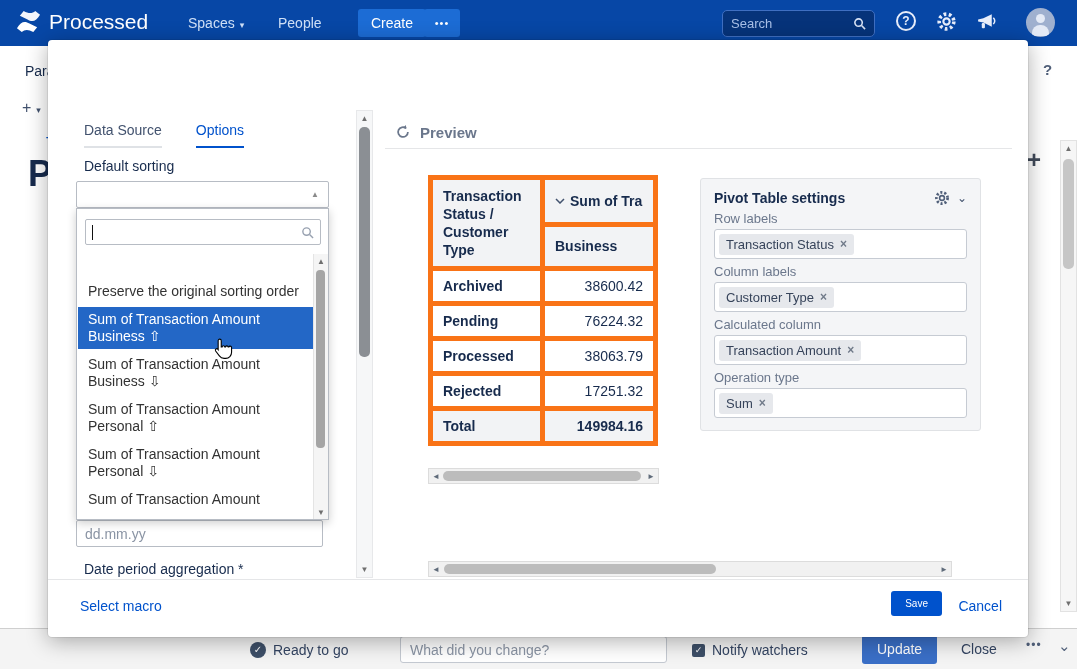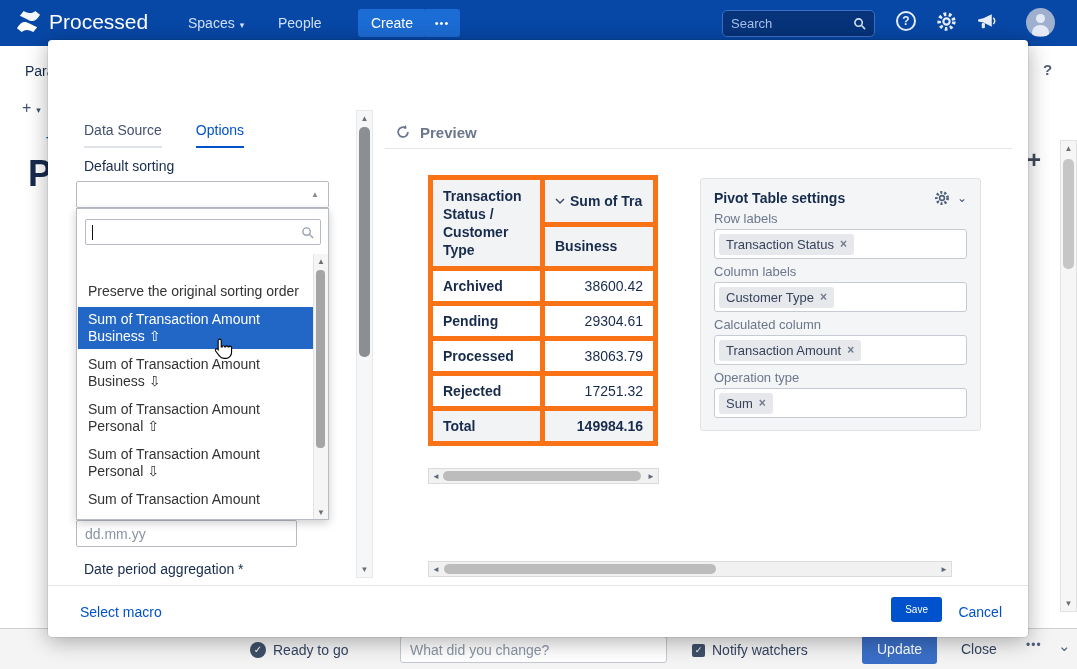--- a/index.html
+++ b/index.html
@@ -84,21 +84,21 @@
   .text-caret{width:1px;height:15px;background:#111;margin-right:2px}
   .dd-search-input{flex:1;min-width:0;border:none;outline:none;font-size:13px;font-family:inherit}
   .dd-search-icon{width:13px;height:13px}
   .dd-list{position:absolute;left:1px;top:46px;width:236px}
   .dd-blank{height:24px}
   .dd-item{font-size:14px;color:#333;padding:4px 10px;line-height:17px;margin-bottom:3px;cursor:pointer}
   .dd-item.selected{background:#2367c6;color:#fff}
   .dd-scrollbar{position:absolute;top:45px;right:0;width:15px;height:266px;background:#f5f5f5;border-left:1px solid #e4e4e4}
   .dd-sb-thumb{position:absolute;left:2px;top:16px;width:9px;height:178px;background:#a5a5a5;border-radius:4px;cursor:pointer}
 
-  .date-wrap{position:absolute;left:28px;top:480px;width:221px;height:27px;border:1px solid #b7bcc4;border-radius:2px;
+  .date-wrap{position:absolute;left:28px;top:480px;width:247px;height:27px;border:1px solid #b7bcc4;border-radius:2px;
              background:#fff;display:flex;align-items:center;padding:0 8px}
   .date-input{width:100%;border:none;outline:none;font-size:14px;color:#344563;font-family:inherit}
   .date-input::placeholder{color:#8a94a4}
   .lbl-date-period{position:absolute;left:36px;top:521px;font-size:14px}
 
   .left-scrollbar{position:absolute;left:308px;top:70px;width:17px;height:468px;background:#f6f7f8;border:1px solid #e7e8ea}
   .left-sb-thumb{position:absolute;left:2px;top:16px;width:11px;height:230px;background:#8b8f94;border-radius:5px;cursor:pointer}
 
   .preview-head{position:absolute;left:337px;top:76px;width:627px;height:33px;border-bottom:1px solid #e5e6e8;
                 display:flex;align-items:center;gap:9px;padding-left:10px}
@@ -133,21 +133,21 @@
   .s-label{font-size:13px;color:#6b778c;margin-top:5px}
   .s-box{background:#fff;border:1px solid #c6cbd3;border-radius:3px;height:30px;margin-top:3px;
          display:flex;align-items:center;padding:0 4px}
   .chip{background:#e6e8ec;border-radius:3px;font-size:13px;color:#36435a;padding:3px 7px;
         display:inline-flex;align-items:center;gap:6px;cursor:pointer}
   .chip-x{color:#707a89;font-weight:bold;font-size:12px;cursor:pointer}
 
   .preview-hscroll{position:absolute;left:380px;top:521px;width:524px;height:16px;background:#f1f1f1;border:1px solid #dcdcdc}
   .ph-thumb{position:absolute;left:15px;top:2px;width:272px;height:10px;background:#bcbcbc;border-radius:5px;cursor:pointer}
 
-  .modal-footer{position:absolute;left:0;bottom:0;width:100%;height:52px;border-top:1px solid #e5e6e8}
+  .modal-footer{position:absolute;left:0;bottom:6px;width:100%;height:52px;border-top:1px solid #e5e6e8}
   .select-macro{position:absolute;left:32px;top:18px;color:#0052CC;font-size:14px;cursor:pointer}
   .save-btn{position:absolute;right:86px;top:11px;background:#0052CC;color:#fff;border:none;border-radius:3px;
             font-size:10px;padding:7px 14px;font-family:inherit;cursor:pointer}
   .cancel-link{position:absolute;right:26px;top:18px;color:#0052CC;font-size:14px;cursor:pointer}
 
   .mouse-cursor{position:absolute;left:165px;top:298px;width:20px;height:22px;z-index:30}
 </style>
 </head>
 <body>
 
@@ -292,21 +292,21 @@
         </tr>
         <tr>
               <td class="colh">Business</td>
             </tr>
         <tr>
           <td class="rlab">Archived</td>
           <td class="val">38600.42</td>
         </tr>
         <tr>
           <td class="rlab">Pending</td>
-          <td class="val">29304.61</td>
+          <td class="val">76224.32</td>
         </tr>
         <tr>
           <td class="rlab">Processed</td>
           <td class="val">38063.79</td>
         </tr>
         <tr>
           <td class="rlab">Rejected</td>
           <td class="val">17251.32</td>
         </tr>
         <tr class="total">

